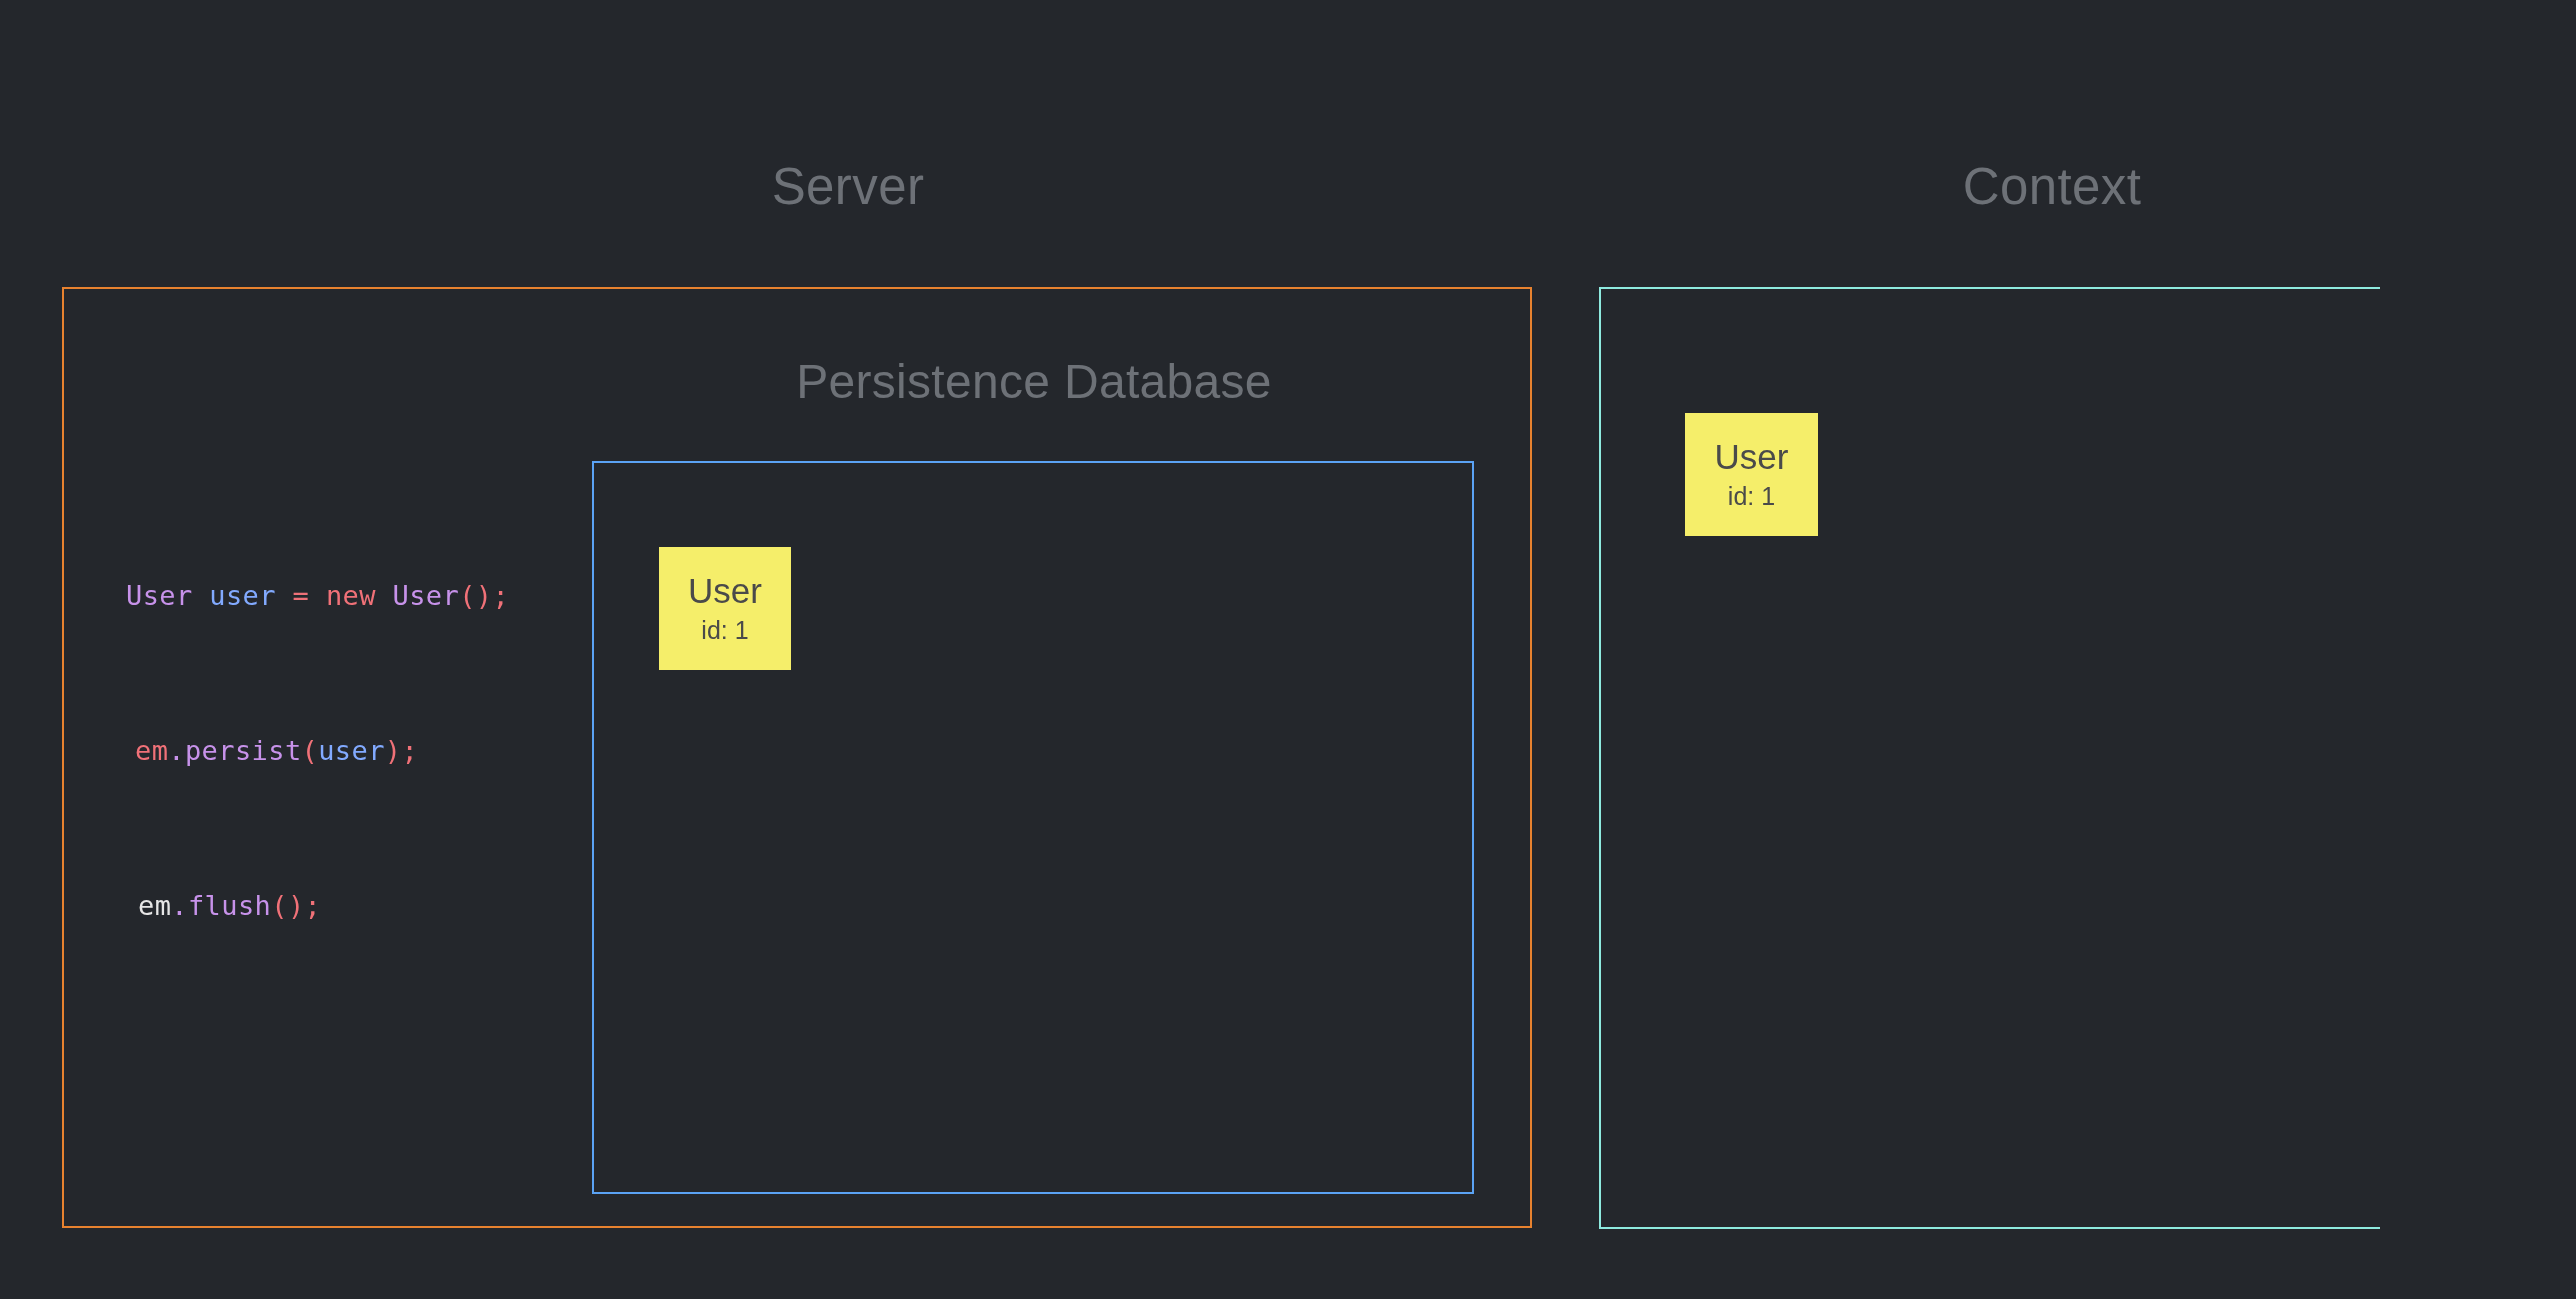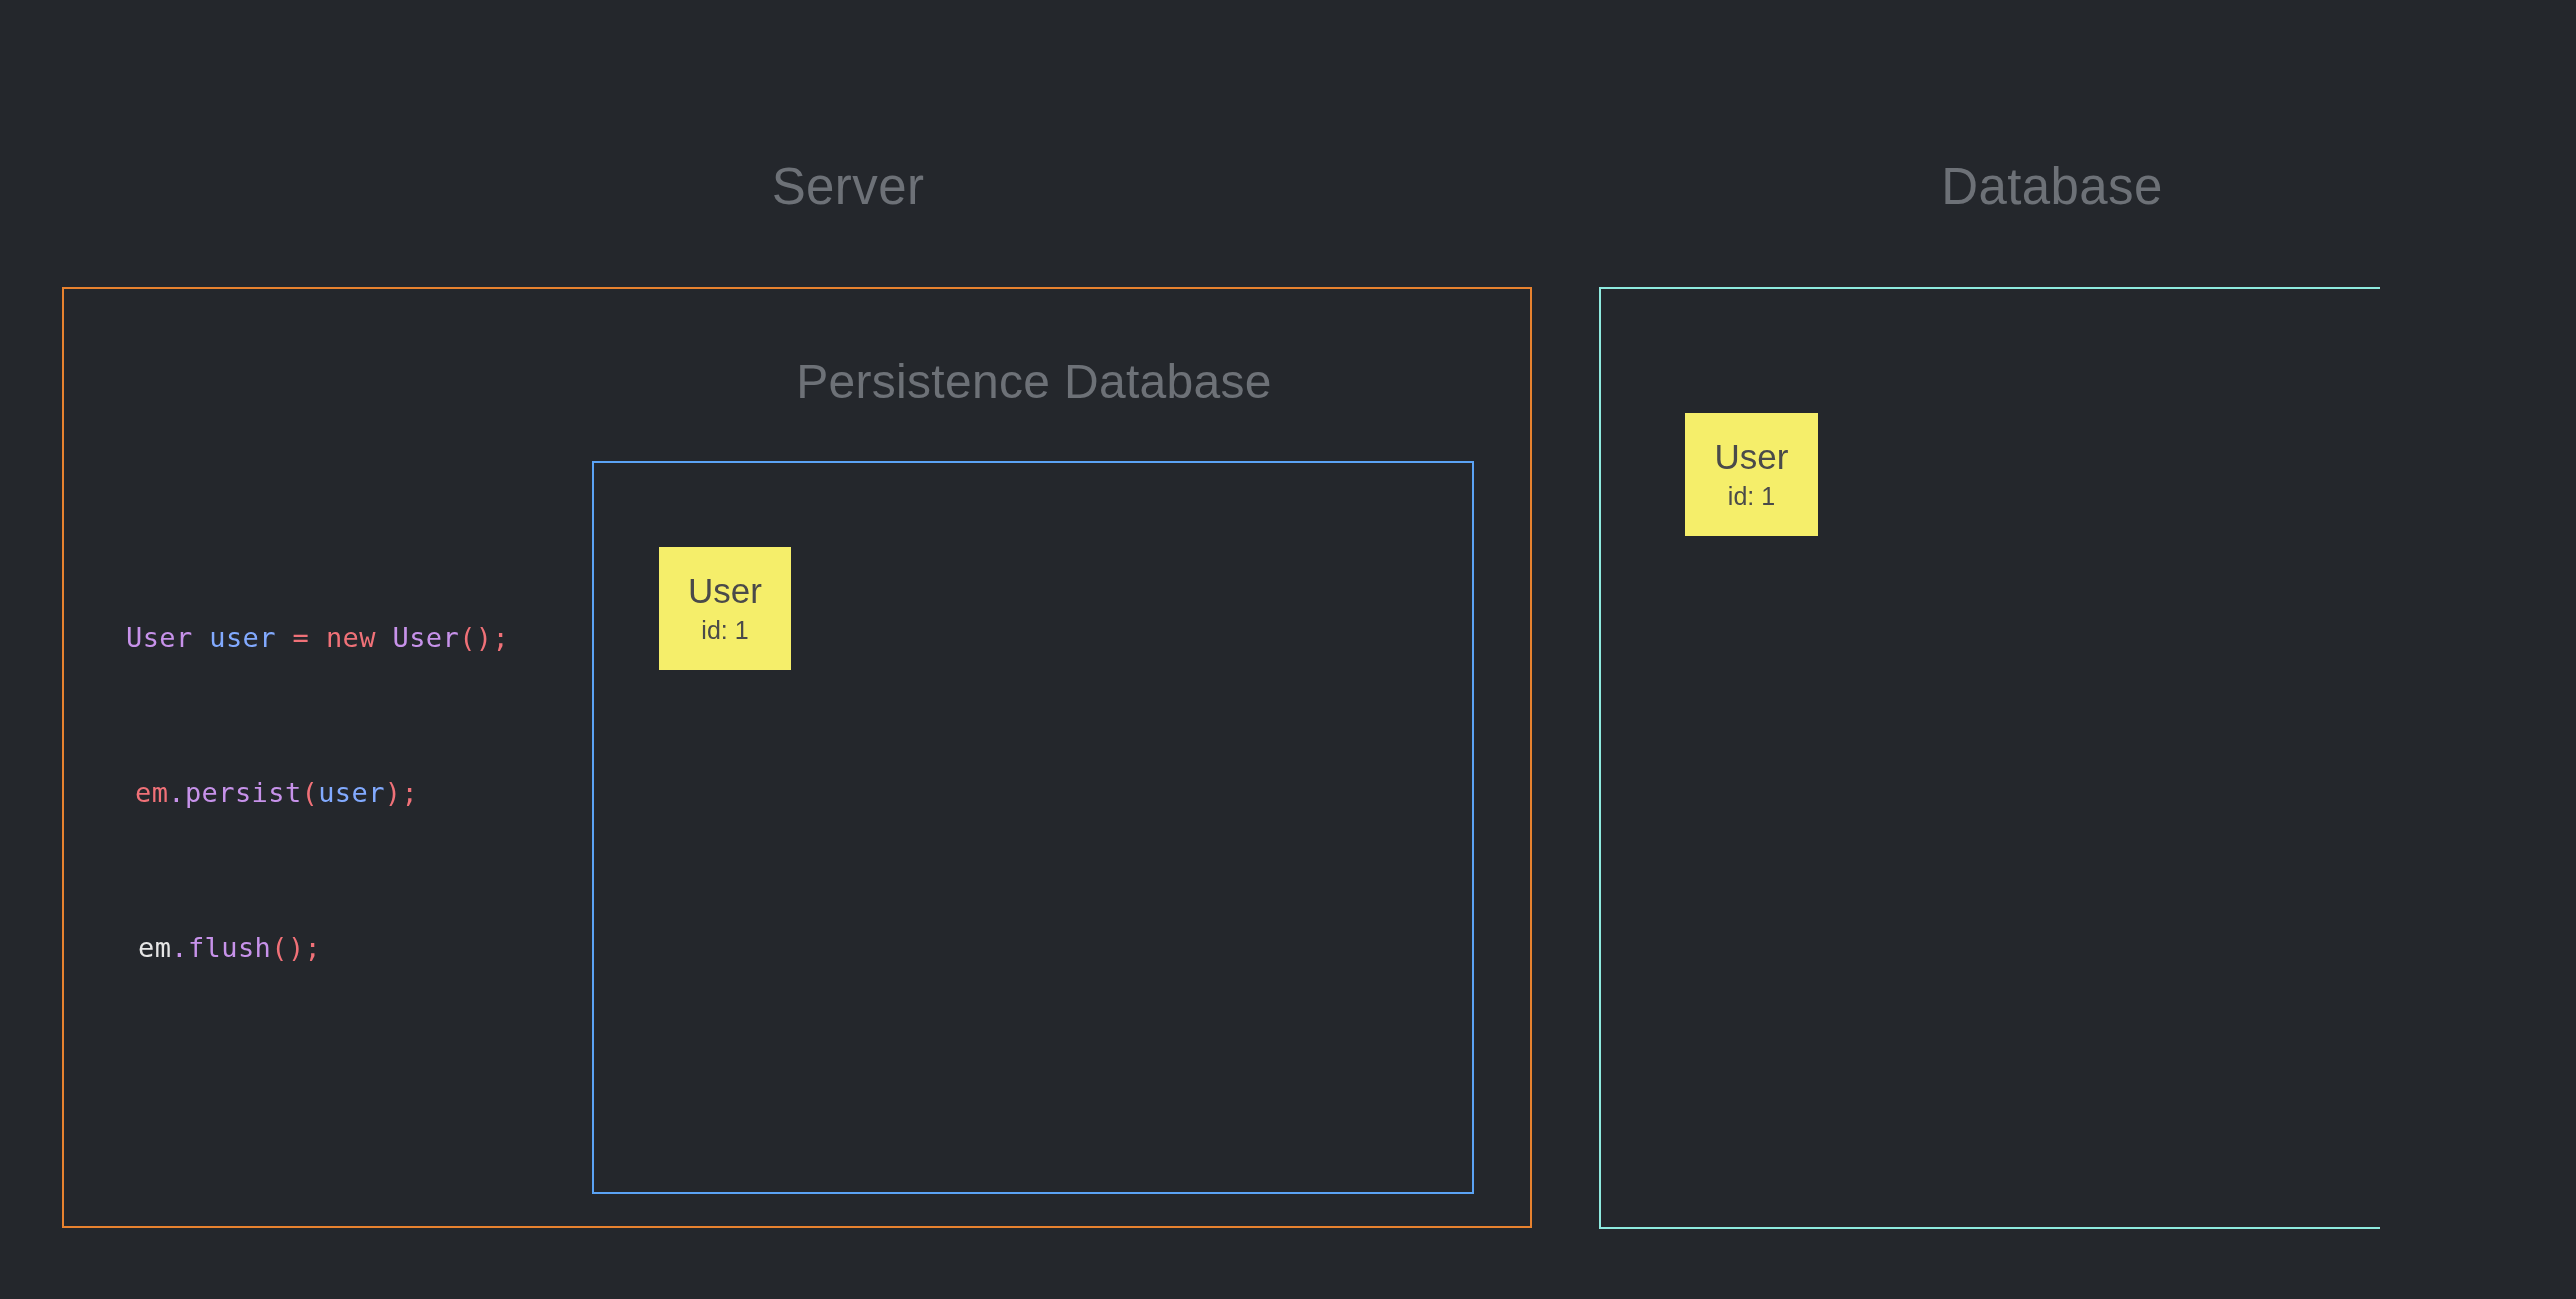--- a/index.html
+++ b/index.html
@@ -67,21 +67,20 @@
   }
 
   
   .code-line {
     position: absolute;
     font-family: "DejaVu Sans Mono", "Liberation Mono", monospace;
     font-size: 27px;
     letter-spacing: 0.4px;
     white-space: pre;
     line-height: 1;
-    margin-top: 42px;
   }
   #code-line-0 { left: 126px; top: 582px; }
   #code-line-1 { left: 135px; top: 737px; }
   #code-line-2 { left: 138px; top: 892px; }
 
   .tok-type   { color: #c792ea; }
   .tok-var    { color: #82aaff; }
   .tok-kw     { color: #f07178; }
   .tok-op     { color: #f07178; }
   .tok-punct  { color: #f07178; }
@@ -116,21 +115,21 @@
   #note-pc { left: 659px;  top: 547px; width: 132px; height: 123px; }
   #note-db { left: 1685px; top: 413px; width: 133px; height: 123px; }
 </style>
 </head>
 <body style="background: rgb(36, 39, 44);">
 
 <div id="canvas" style="background: rgb(36, 39, 44);">
 
   <div class="region-title" id="server-title">Server</div>
 
-  <div class="region-title" id="database-title">Database</div>
+  <div class="region-title" id="database-title">Context</div>
 
   <div class="box" id="server-box" style="border-color: rgb(232, 130, 47);">
   </div>
 
   <div class="box" id="database-box" style="border-color: rgb(142, 234, 223);">
   </div>
 
   <div class="inner-title" id="pc-title">Persistence Database</div>
 
   <div class="box" id="persistence-context-box" style="border-color: rgb(91, 163, 245);">

